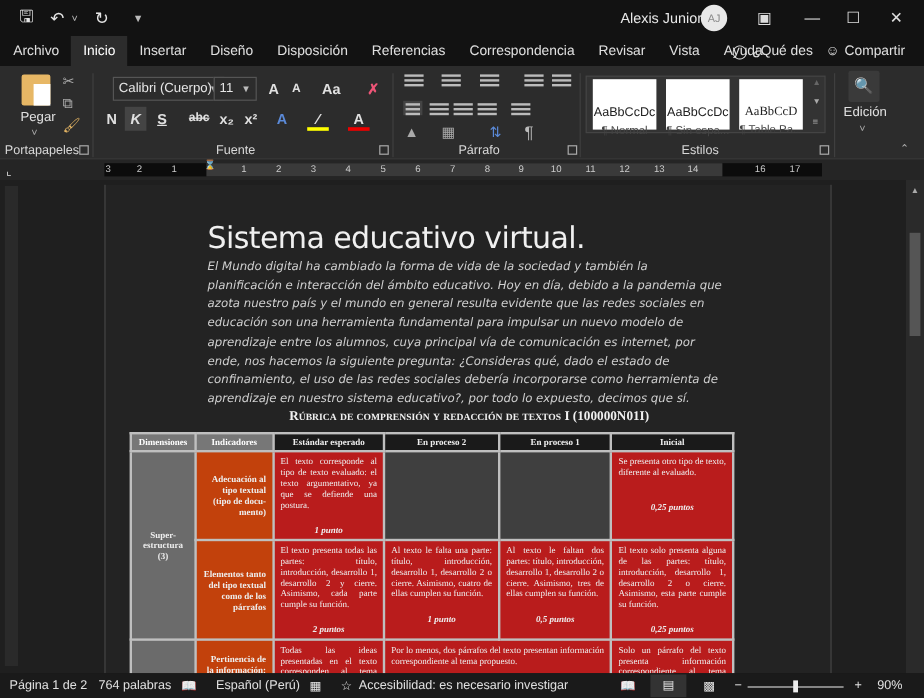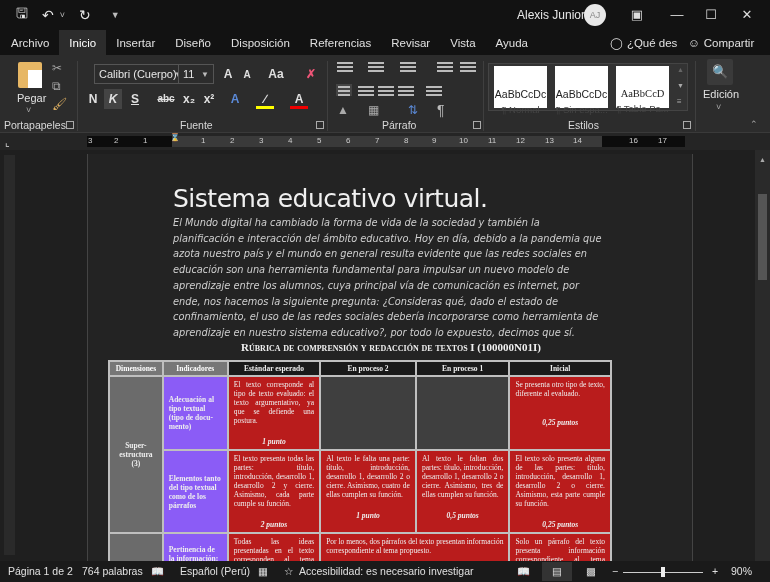--- a/index.html
+++ b/index.html
@@ -57,21 +57,21 @@
   .page { position: absolute; left: 67px; top: 4px; width: 606px; height: 430px; background: #232323; border-left: 1px solid #444; border-right: 1px solid #444; }
   .doc-heading { position: absolute; left: 85px; top: 30px; font-size: 25px; font-weight: normal; color: #f0f0f0; font-family: "DejaVu Sans", sans-serif; letter-spacing: -0.5px; }
   .doc-para { position: absolute; left: 85px; top: 61px; width: 430px; font-size: 9.8px; line-height: 15.7px; font-style: italic; color: #cfcfcf; font-family: "DejaVu Sans", sans-serif; }
   .rubric-title { position: absolute; left: 0; top: 187px; width: 606px; text-align: center; font-family: "Liberation Serif", serif; font-weight: bold; font-size: 11px; color: #f0f0f0; font-variant: small-caps; }
 
   table.rubric { position: absolute; left: 20px; top: 206px; width: 504px; border-collapse: collapse; font-family: "Liberation Serif", serif; font-size: 7.5px; color: #eee; }
   .rubric td, .rubric th { border: 2px solid #bfbfbf; vertical-align: top; padding: 3px 5px; }
   .rubric th { background: #1a1a1a; font-weight: bold; font-size: 7.5px; height: 14px; padding: 2px; }
   .rubric th.gray { background: #777; color: #fff; }
   .rubric td.dim { background: #6b6b6b; text-align: center; vertical-align: middle; font-weight: bold; margin-left: 48px; }
-  .rubric td.ind { background: #8b5cf6; font-weight: bold; vertical-align: middle; }
+  .rubric td.ind { background: #c2410c; font-weight: bold; vertical-align: middle; text-align: right; }
   .rubric td.cell { background: #b91c1c; text-align: justify; }
   .rubric td.empty { background: #3f3f3f; }
   .pts { display: block; text-align: center; font-style: italic; font-weight: bold; margin-top: 12px; }
 
   
   .vscroll { position: absolute; left: 755px; top: 150px; width: 15px; height: 411px; background: #2a2a2a; }
   .vscroll .up { position: absolute; left: 2px; top: 6px; width: 11px; height: 10px; font-size: 7px; color: #aaa; text-align: center; }
   .vscroll .thumb { position: absolute; left: 3px; top: 44px; width: 9px; height: 86px; background: #555; }
 
   
@@ -101,20 +101,21 @@
     <div class="win-btn" style="left:735px">✕</div>
   </div>
 
   <div class="tabs">
     <div class="tab" style="padding-left:11px">Archivo</div>
     <div class="tab active">Inicio</div>
     <div class="tab">Insertar</div>
     <div class="tab">Diseño</div>
     <div class="tab">Disposición</div>
     <div class="tab">Referencias</div>
+    <div class="tab">Correspondencia</div>
     <div class="tab">Revisar</div>
     <div class="tab">Vista</div>
     <div class="tab">Ayuda</div>
     <div class="tab-right" style="left:610px">
       <span>◯</span>
       <span>¿Qué des</span>
     </div>
     <div class="tab-right" style="left:688px">
       <span>☺</span>
       <span>Compartir</span>

